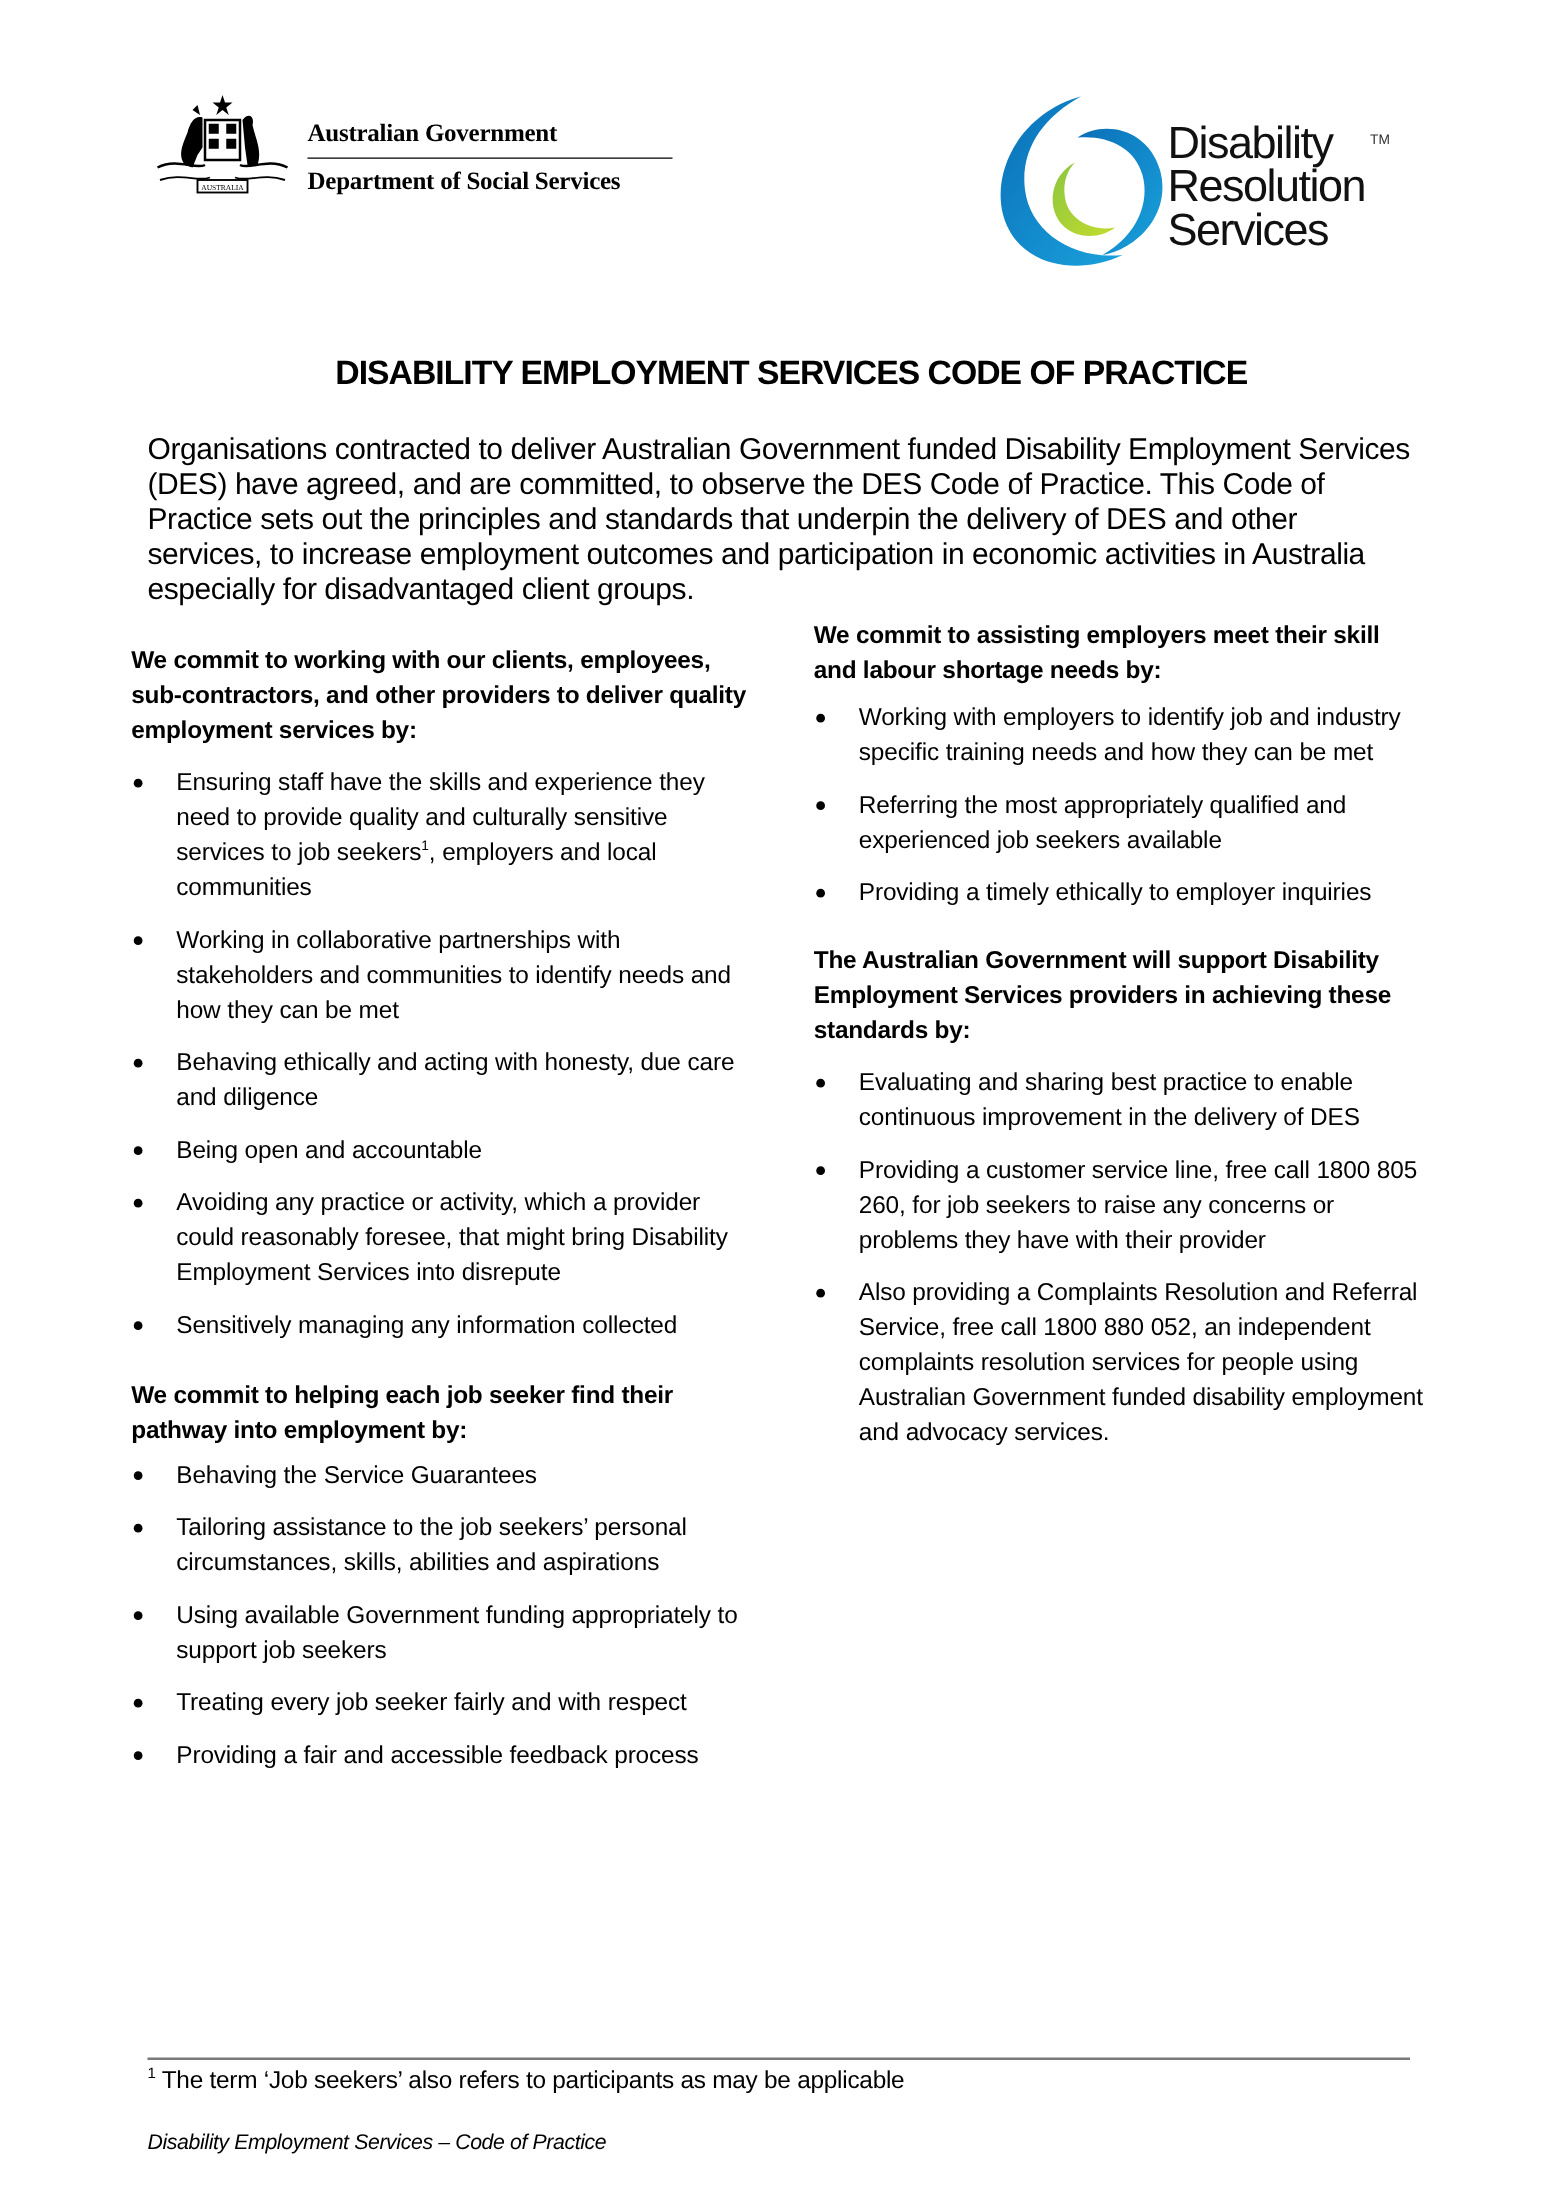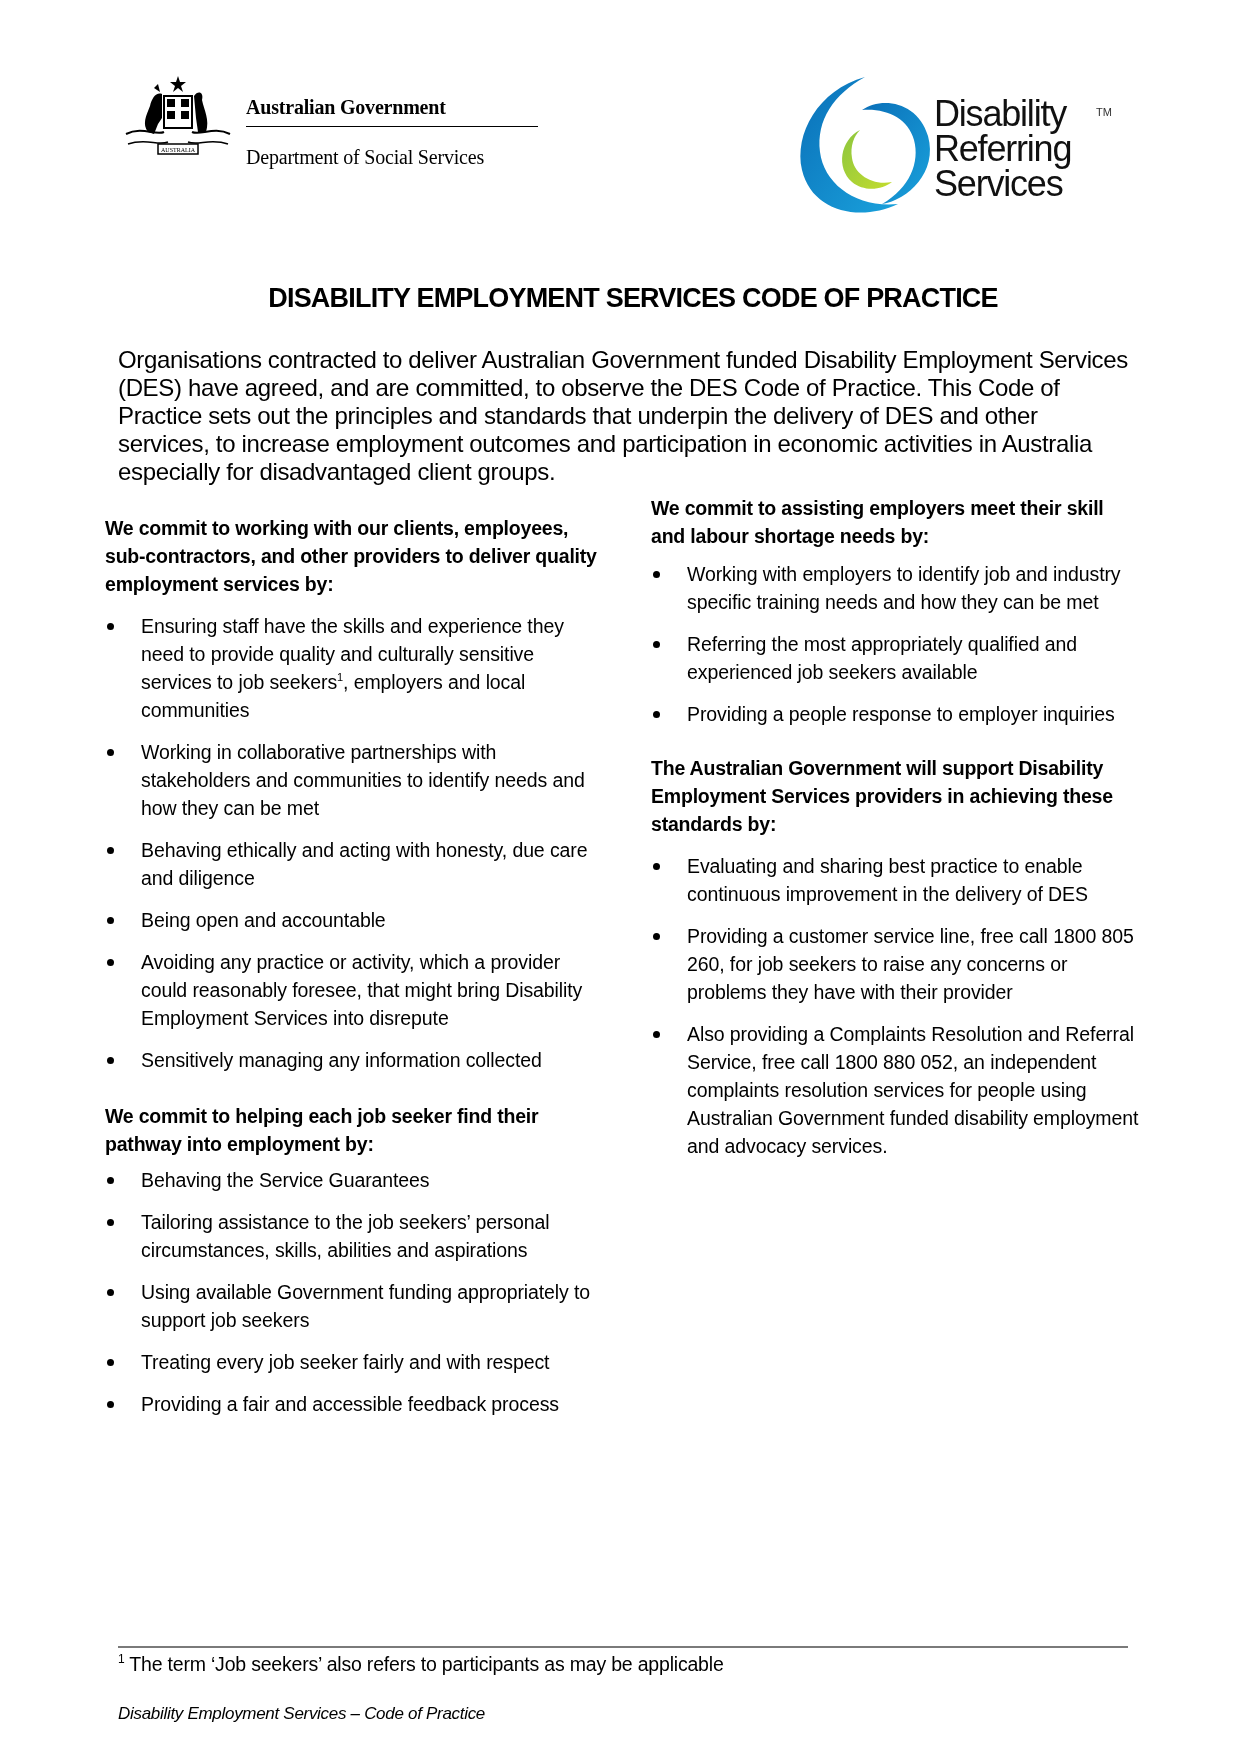--- a/index.html
+++ b/index.html
@@ -6,22 +6,22 @@
   body { width: 1240px; height: 1754px; position: relative; overflow: hidden;
          font-family: "Liberation Sans", "DejaVu Sans", sans-serif; color: #000; }
   .abs { position: absolute; }
 
   
   .gov-block { left: 118px; top: 74px; width: 420px; height: 90px; }
   .crest { position: absolute; left: 0; top: 0; width: 120px; height: 90px; }
   .gov-line1 { position: absolute; left: 128px; top: 22px; font-family: "Liberation Serif", "DejaVu Serif", serif;
                font-weight: bold; font-size: 20px; letter-spacing: -0.2px; }
   .gov-rule { position: absolute; left: 128px; top: 52px; width: 292px; height: 0; border-top: 1px solid #000; }
-  .gov-line2 { position: absolute; left: 128px; top: 72px; font-family: "Liberation Serif", "DejaVu Serif", serif;
-               font-weight: normal; font-size: 20px; letter-spacing: -0.2px; }
+  .gov-line2 { position: absolute; left: 128px; top: 60px; font-family: "Liberation Serif", "DejaVu Serif", serif;
+               font-weight: bold; font-size: 20px; letter-spacing: -0.2px; }
 
   
   .des-block { left: 790px; top: 72px; width: 360px; height: 150px; }
   .des-swirl { position: absolute; left: 0; top: 0; width: 150px; height: 150px; }
   .des-text { position: absolute; left: 144px; top: 24px; font-family: "Liberation Sans", "DejaVu Sans", sans-serif;
               font-size: 36px; line-height: 35px; letter-spacing: -1.2px; color: #111; }
   .des-tm { position: absolute; left: 306px; top: 34px; font-size: 11px; color: #333; }
 
   
   .title { left: 0; top: 283px; width: 1240px; text-align: center; font-weight: bold; font-size: 27px;
@@ -89,21 +89,21 @@
     </defs>
 
     <path d="M75 5 C28 18 4 62 12 98 C22 140 70 150 108 132 C66 136 34 112 30 80 C26 48 44 22 75 5 Z" fill="url(#gblue)"></path>
 
     <path d="M72 38 C92 24 128 30 138 64 C148 100 118 128 92 132 C120 116 130 90 124 68 C118 46 96 36 72 38 Z" fill="url(#gblue)"></path>
 
     <path d="M70 58 C50 68 46 96 62 110 C74 120 92 118 102 110 C82 114 64 102 62 86 C60 74 64 64 70 58 Z" fill="url(#ggreen)"></path>
   </svg>
   <div class="des-text">
     <div>Disability</div>
-    <div>Referring</div>
+    <div>Resolution</div>
     <div>Services</div>
   </div>
   <div class="des-tm">TM</div>
 </div>
 
 <div class="abs title">DISABILITY EMPLOYMENT SERVICES CODE OF PRACTICE</div>
 
 <div class="abs intro">Organisations contracted to deliver Australian Government funded Disability Employment Services (DES) have agreed, and are committed, to observe the DES Code of Practice. This Code of Practice sets out the principles and standards that underpin the delivery of DES and other services, to increase employment outcomes and participation in economic activities in Australia especially for disadvantaged client groups.</div>
 
 <div class="abs col col-left">
@@ -131,21 +131,21 @@
     </ul>
   </div>
 </div>
 
 <div class="abs col col-right">
   <div>
     <div class="sec-head" style="margin-bottom:10px">We commit to assisting employers meet their skill and labour shortage needs by:</div>
     <ul class="bullets" style="margin-bottom:26px">
       <li><span class="dot"></span><span>Working with employers to identify job and industry specific training needs and how they can be met</span></li>
       <li><span class="dot"></span><span>Referring the most appropriately qualified and experienced job seekers available</span></li>
-      <li><span class="dot"></span><span>Providing a people response to employer inquiries</span></li>
+      <li><span class="dot"></span><span>Providing a timely ethically to employer inquiries</span></li>
     </ul>
   </div>
   <div>
     <div class="sec-head">The Australian Government will support Disability Employment Services providers in achieving these standards by:</div>
     <ul class="bullets">
       <li><span class="dot"></span><span>Evaluating and sharing best practice to enable continuous improvement in the delivery of DES</span></li>
       <li><span class="dot"></span><span>Providing a customer service line, free call 1800 805 260, for job seekers to raise any concerns or problems they have with their provider</span></li>
       <li><span class="dot"></span><span>Also providing a Complaints Resolution and Referral Service, free call 1800 880 052, an independent complaints resolution services for people using Australian Government funded disability employment and advocacy services.</span></li>
     </ul>
   </div>

